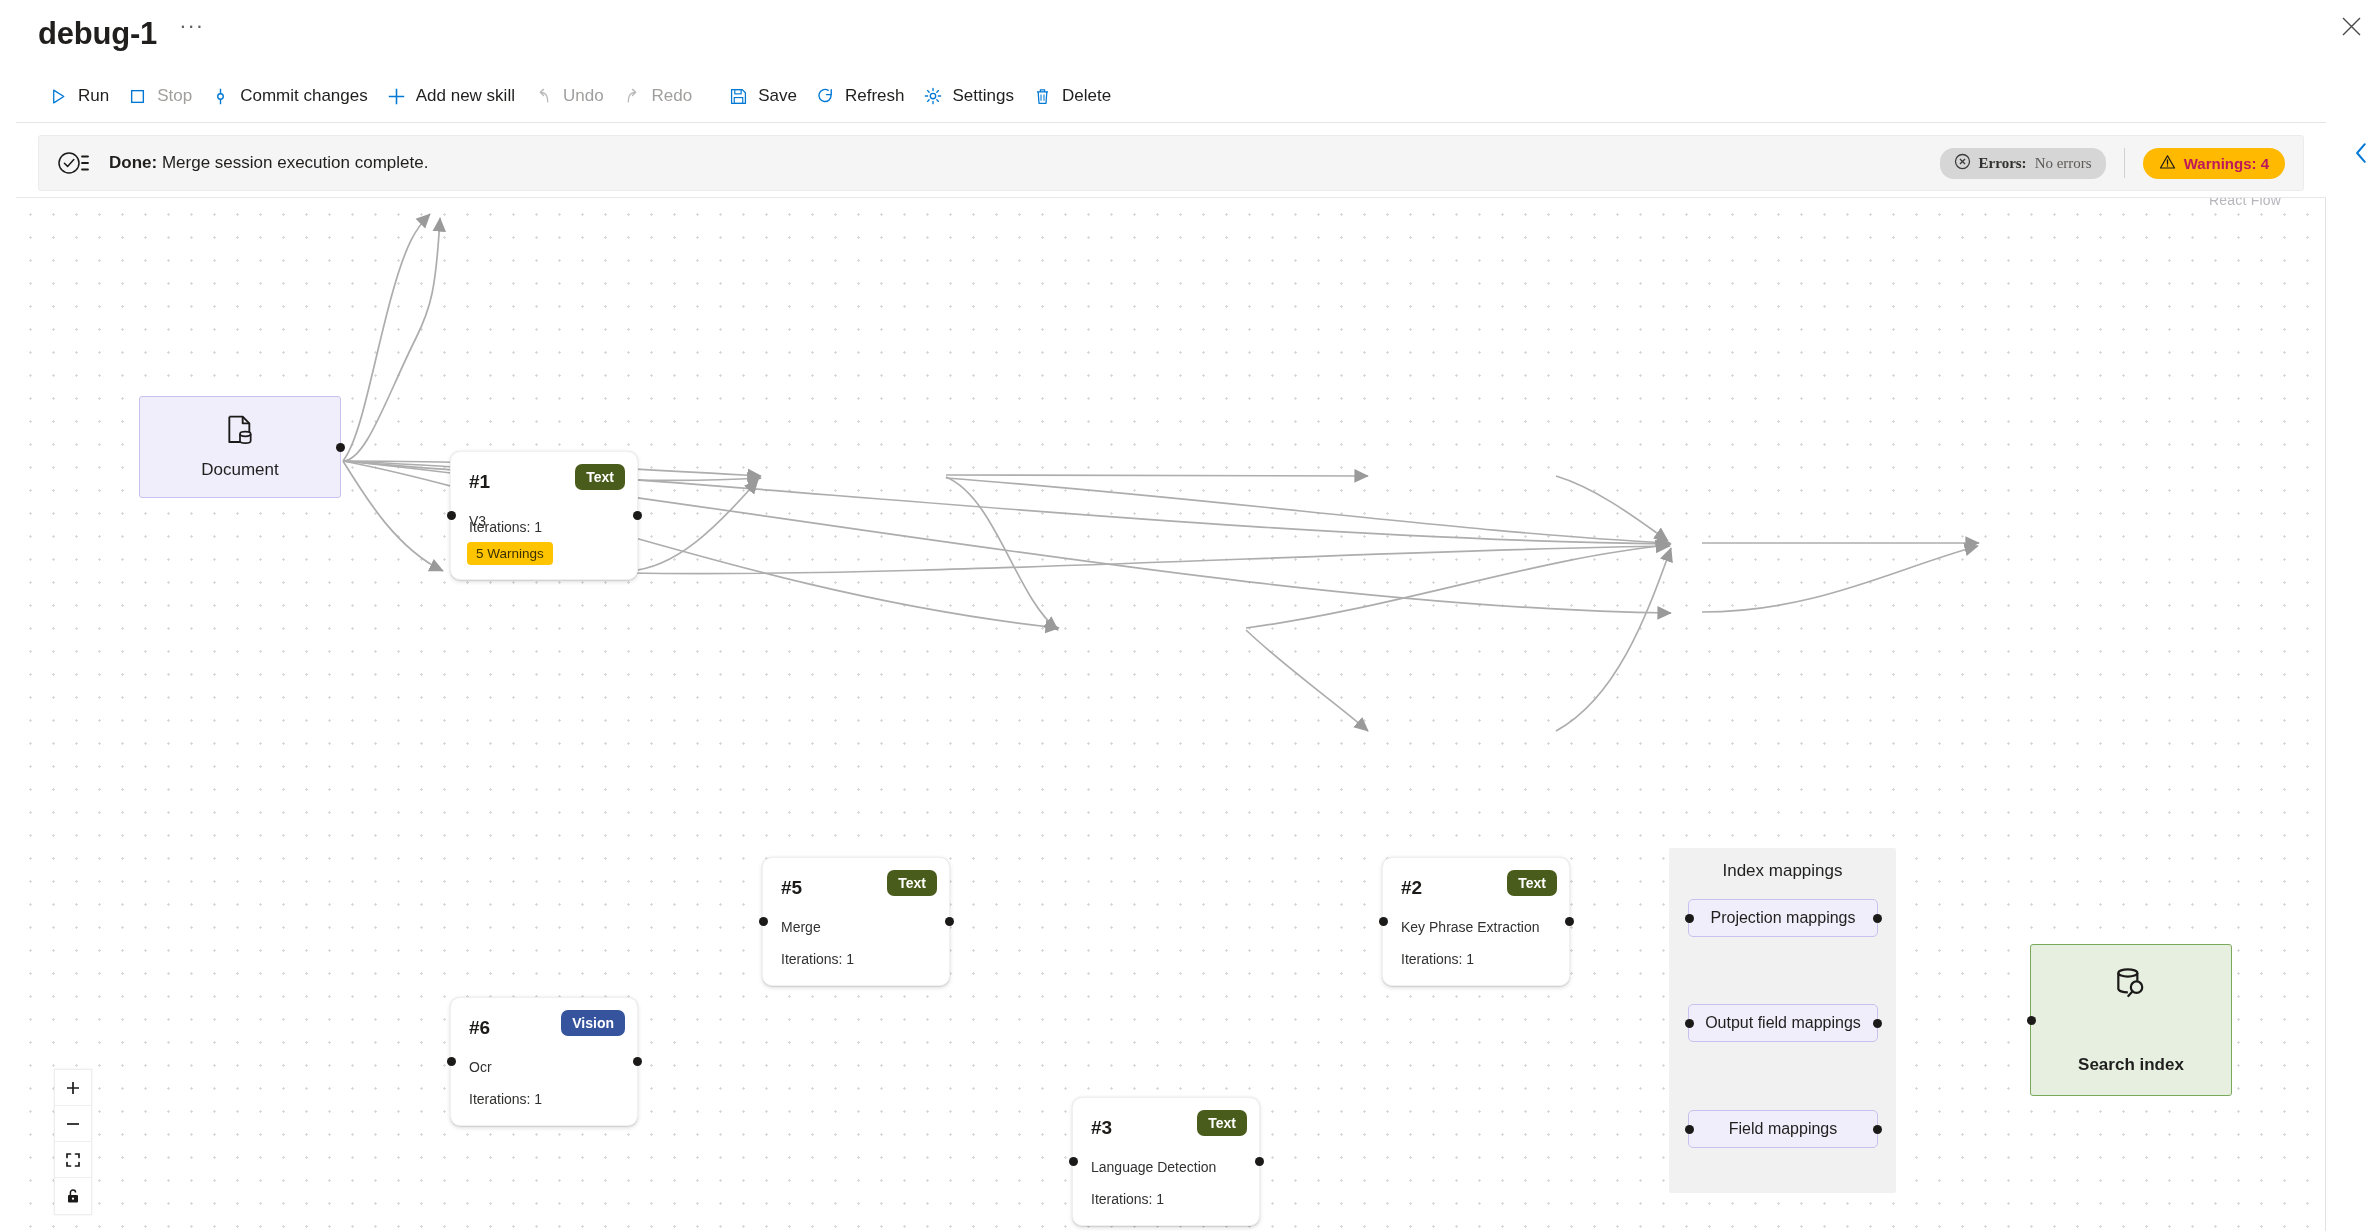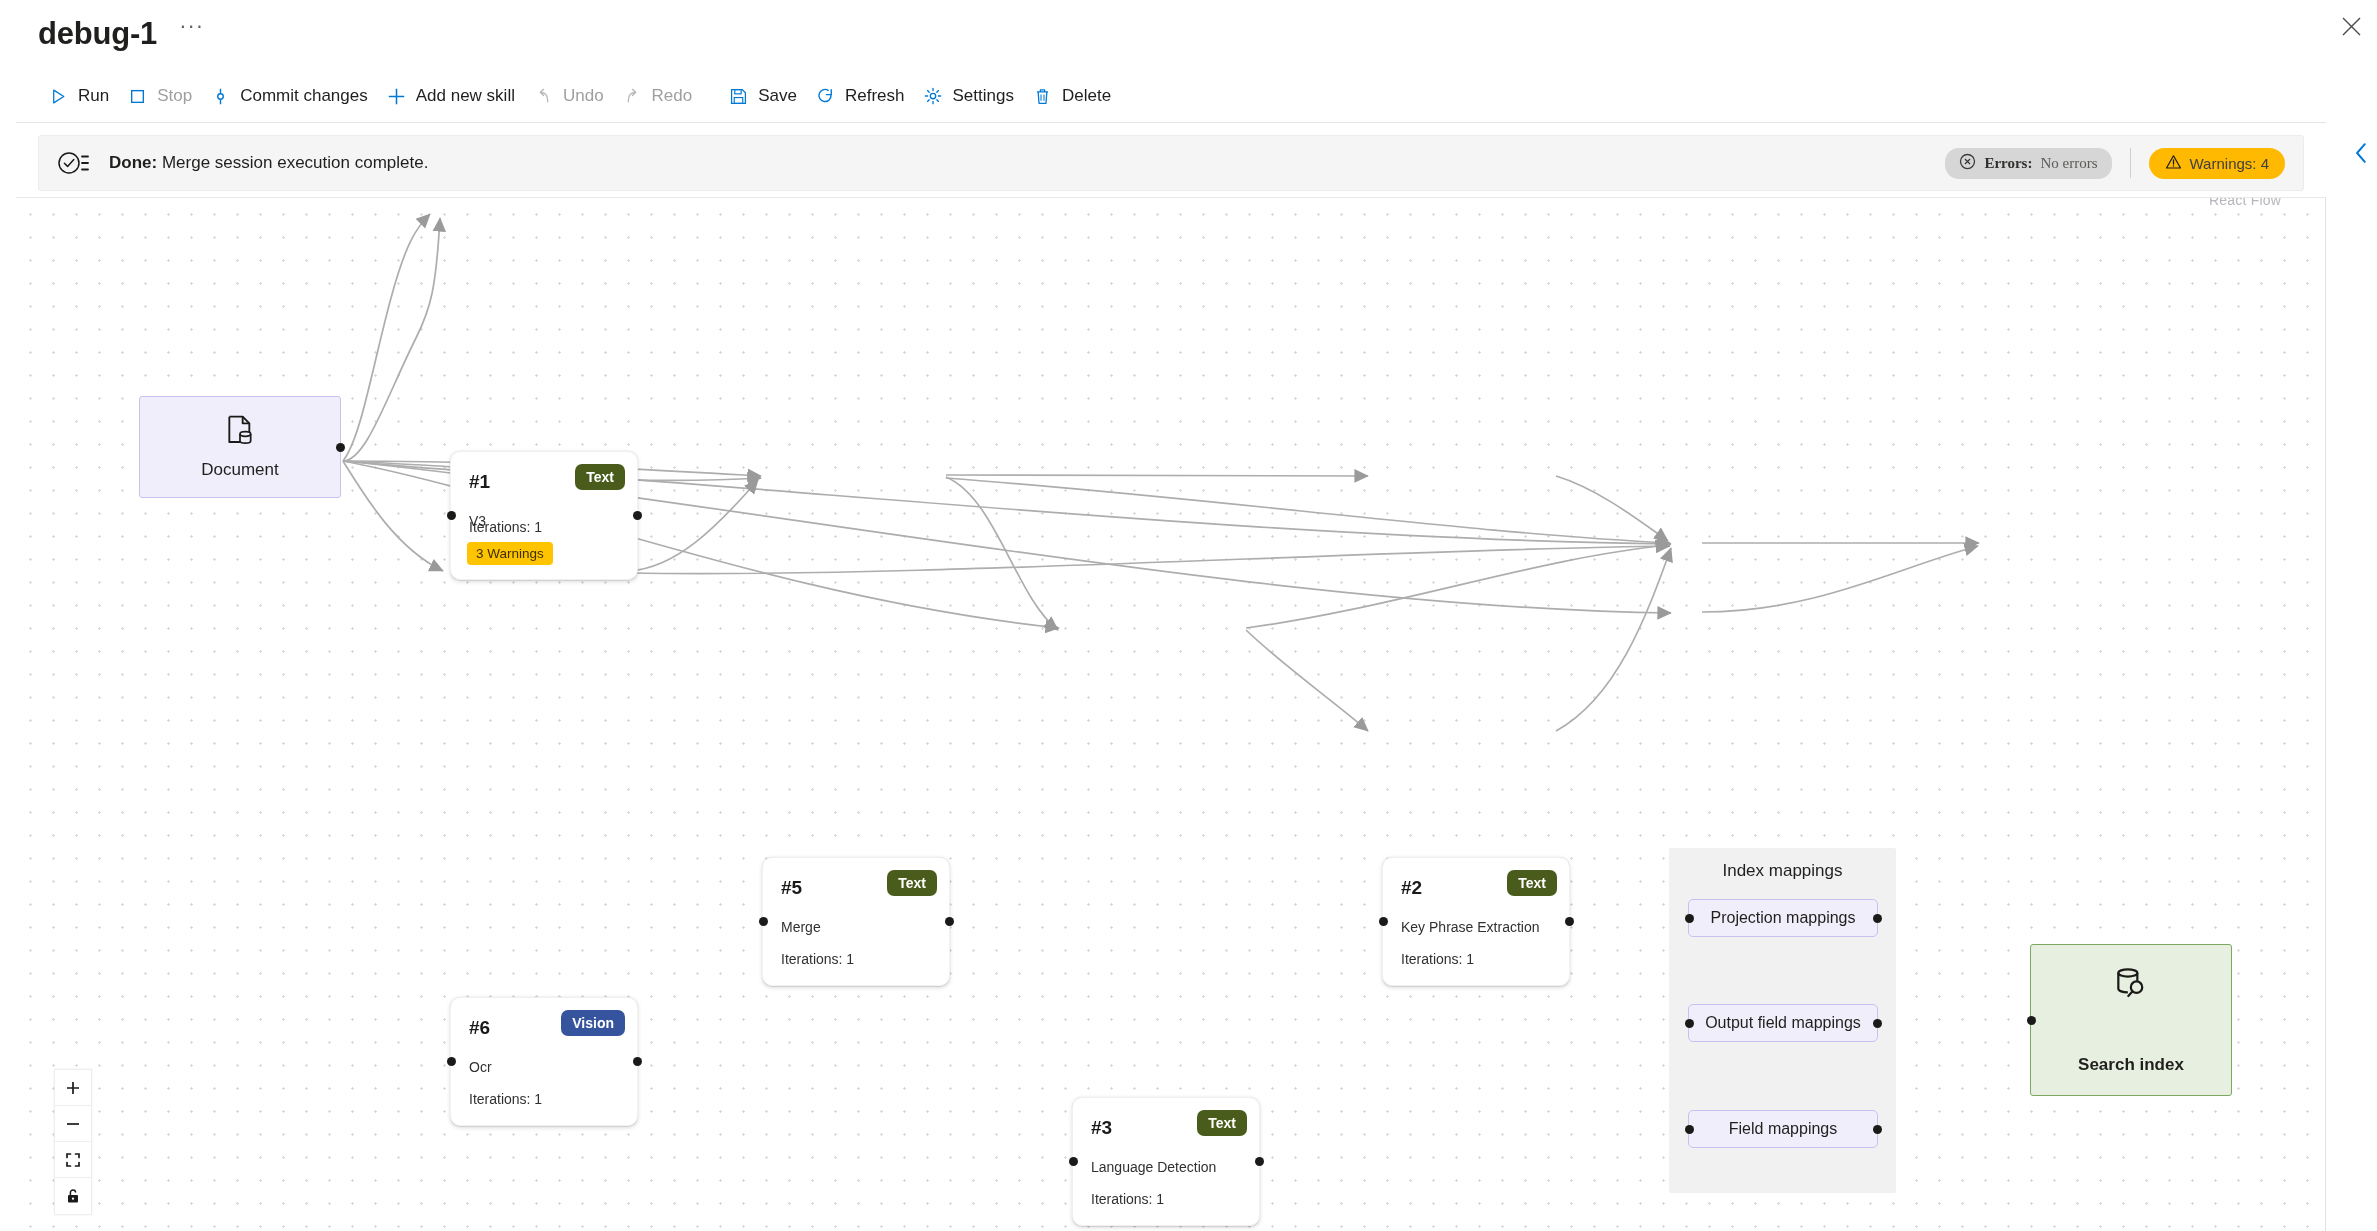--- a/index.html
+++ b/index.html
@@ -62,22 +62,22 @@
     display: flex; align-items: center; gap: 8px;
     background: #d6d6d6; border-radius: 14px; padding: 5px 14px; font-size: 15px; color: #323130;
     cursor: pointer;
     font-family: Liberation Serif, serif;
   }
   .pill-errors b { font-weight: 700; }
   .pill-errors .muted { color: #5c5a58; }
   .pill-div { width: 1px; height: 30px; background: #d0d0d0; margin: 0 18px; }
   .pill-warn {
     display: flex; align-items: center; gap: 8px;
-    background: #ffb900; border-radius: 16px; padding: 6px 16px; font-size: 15px; color: #404040;
-    font-weight: 400; cursor: pointer;
+    background: #ffb900; border-radius: 16px; padding: 6px 16px; font-size: 15px; color: #be185d;
+    font-weight: 700; cursor: pointer;
   }
   .banner-rule { position: absolute; top: 197px; left: 0; width: 2310px; height: 1px; background: #e8e8e8; }
 
   
   .right-divider { position: absolute; top: 198px; left: 2309px; width: 1px; height: 1033px; background: #e1e1e1; }
   .collapse-btn {
     position: absolute; top: 135px; left: 2328px; width: 34px; height: 36px;
     display: flex; align-items: center; justify-content: center; color: #0078d4; cursor: pointer;
   }
 
@@ -386,21 +386,21 @@
       </span>
       <span class="io-label">Document</span>
       <span class="port out"></span>
     </div>
 
     <div class="node has-warn" style="left:434px; top:253px; width:188px; height:129px;">
       <span class="node-head">#1</span>
       <span class="node-sub">V3</span>
       <span class="badge text">Text</span>
       <span class="node-iter">Iterations: 1</span>
-      <span class="warn-badge">3 Warnings</span>
+      <span class="warn-badge">5 Warnings</span>
       <span class="port in"></span>
       <span class="port out"></span>
     </div>
 
     <div class="node" style="left:746px; top:659px; width:188px; height:129px; top:false;" id="n5">
         <span class="node-head">#5</span>
         <span class="node-sub">Merge</span>
         <span class="badge text">Text</span>
         <span class="node-iter">Iterations: 1</span>
         <span class="port in"></span>

